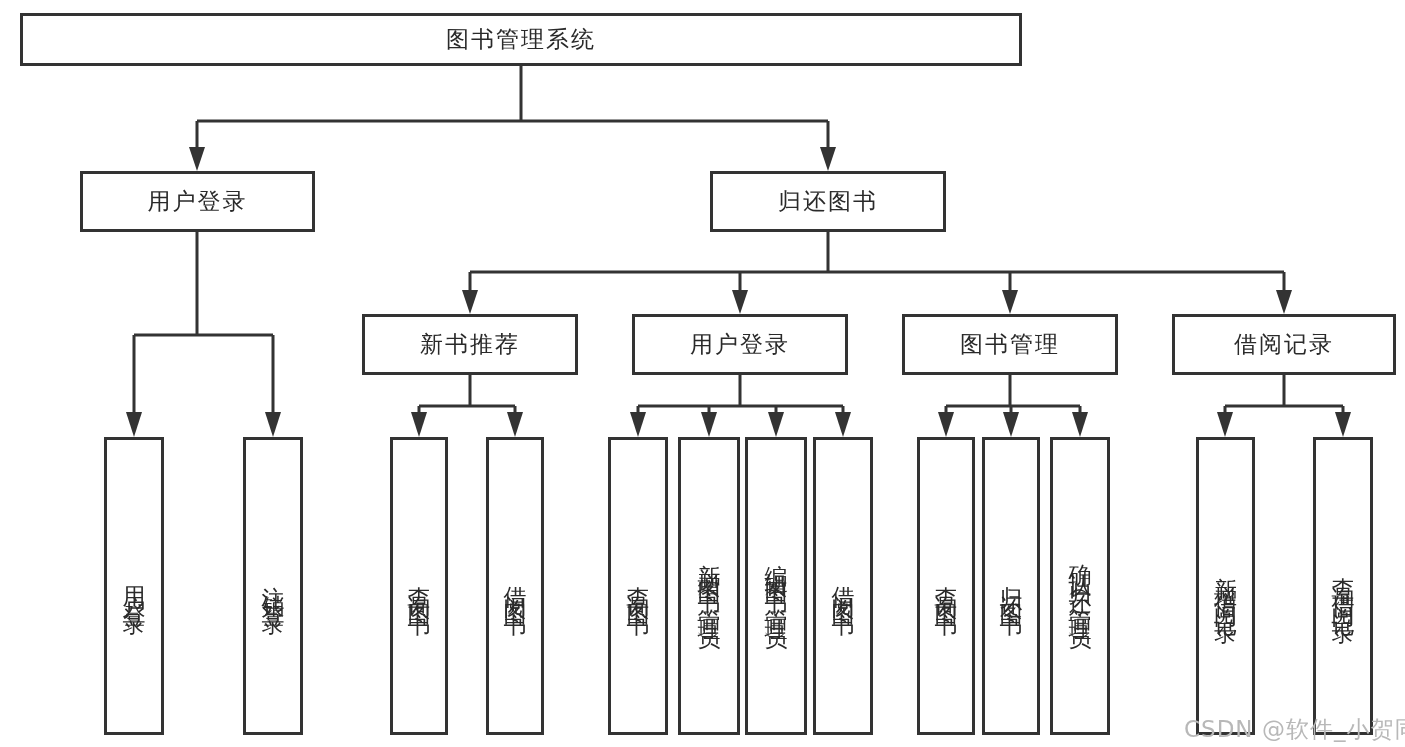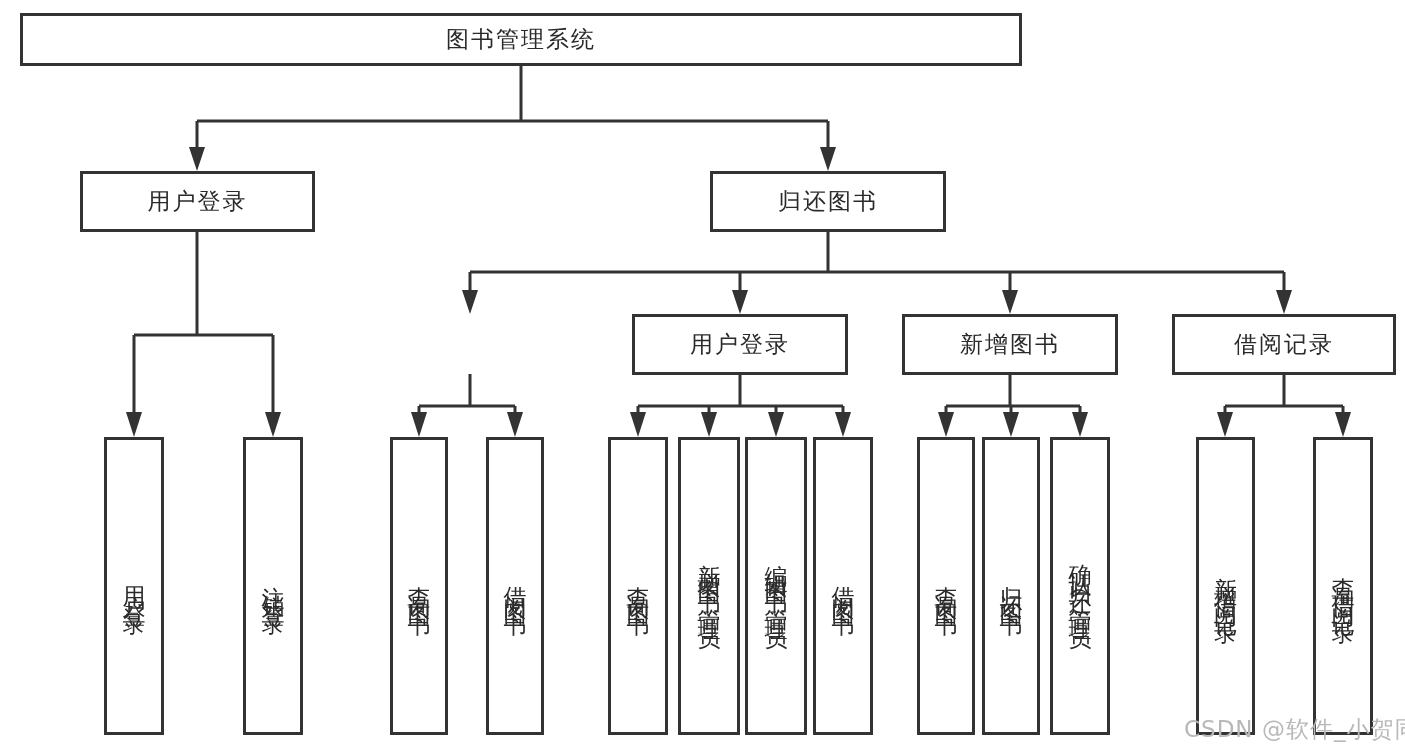--- a/index.html
+++ b/index.html
@@ -98,25 +98,28 @@
     <span class="label">图书管理系统</span>
   </div>
 
   <div class="node" style="left:80px;top:171px;width:235px;height:61px">
     <span class="label">用户登录</span>
   </div>
   <div class="node" style="left:710px;top:171px;width:236px;height:61px">
     <span class="label">归还图书</span>
   </div>
 
+  <div class="node" style="left:362px;top:314px;width:216px;height:61px">
+    <span class="label">新书推荐</span>
+  </div>
   <div class="node" style="left:632px;top:314px;width:216px;height:61px">
     <span class="label">用户登录</span>
   </div>
   <div class="node" style="left:902px;top:314px;width:216px;height:61px">
-    <span class="label">新增图书</span>
+    <span class="label">图书管理</span>
   </div>
   <div class="node" style="left:1172px;top:314px;width:224px;height:61px">
     <span class="label">借阅记录</span>
   </div>
 
   <div class="node leaf" style="left:104px;top:437px;width:60px;height:298px">
     <span class="label">用户登录</span>
   </div>
   <div class="node leaf" style="left:243px;top:437px;width:60px;height:298px">
     <span class="label">注销登录</span>

